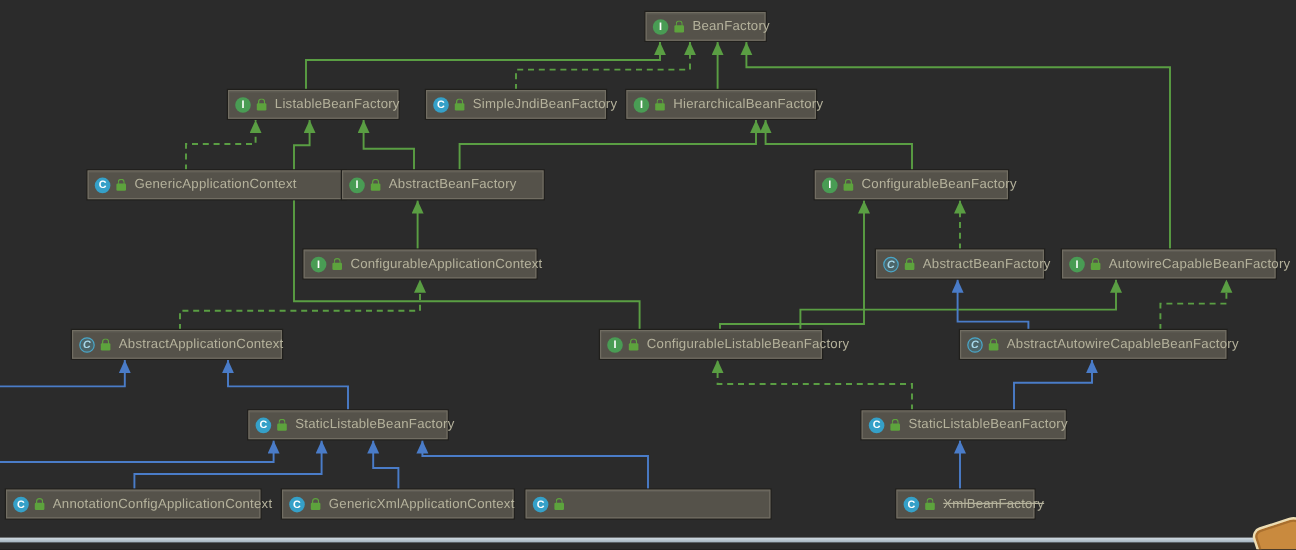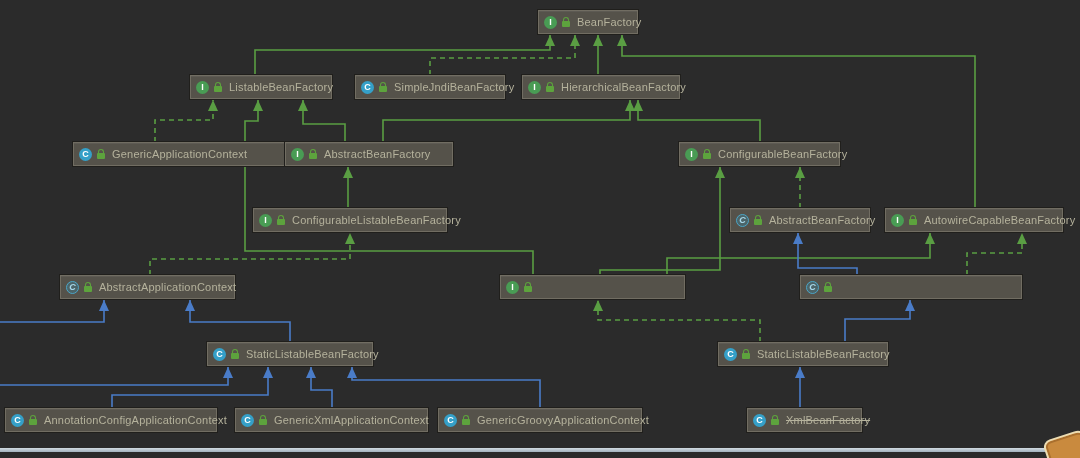--- a/index.html
+++ b/index.html
@@ -108,44 +108,46 @@
         <span class="label">AbstractBeanFactory</span>
       </div>
       <div class="node" style="left: 679px; top: 142px; width: 161px;">
         <span class="badge iface">I</span>
         <span class="lock"></span>
         <span class="label">ConfigurableBeanFactory</span>
       </div>
       <div class="node" style="left: 253px; top: 208px; width: 194px;">
         <span class="badge iface">I</span>
         <span class="lock"></span>
-        <span class="label">ConfigurableListableBeanFactory</span>
+        <span class="label">ConfigurableApplicationContext</span>
       </div>
       <div class="node" style="left: 730px; top: 208px; width: 140px;">
         <span class="badge abs">C</span>
         <span class="lock"></span>
         <span class="label">AbstractBeanFactory</span>
       </div>
       <div class="node" style="left: 885px; top: 208px; width: 178px;">
         <span class="badge iface">I</span>
         <span class="lock"></span>
         <span class="label">AutowireCapableBeanFactory</span>
       </div>
       <div class="node" style="left: 60px; top: 275px; width: 175px;">
         <span class="badge abs">C</span>
         <span class="lock"></span>
         <span class="label">AbstractApplicationContext</span>
       </div>
       <div class="node" style="left: 500px; top: 275px; width: 185px;">
         <span class="badge iface">I</span>
         <span class="lock"></span>
+        <span class="label">ConfigurableListableBeanFactory</span>
       </div>
       <div class="node" style="left: 800px; top: 275px; width: 222px;">
         <span class="badge abs">C</span>
         <span class="lock"></span>
+        <span class="label">AbstractAutowireCapableBeanFactory</span>
       </div>
       <div class="node" style="left: 207px; top: 342px; width: 166px;">
         <span class="badge cls">C</span>
         <span class="lock"></span>
         <span class="label">StaticListableBeanFactory</span>
       </div>
       <div class="node" style="left: 718px; top: 342px; width: 170px;">
         <span class="badge cls">C</span>
         <span class="lock"></span>
         <span class="label">StaticListableBeanFactory</span>
@@ -156,21 +158,20 @@
         <span class="label">AnnotationConfigApplicationContext</span>
       </div>
       <div class="node" style="left: 235px; top: 408px; width: 193px;">
         <span class="badge cls">C</span>
         <span class="lock"></span>
         <span class="label">GenericXmlApplicationContext</span>
       </div>
       <div class="node" style="left: 438px; top: 408px; width: 204px;">
         <span class="badge cls">C</span>
         <span class="lock"></span>
-        <span class="label">GenericGroovyApplicationContext</span>
       </div>
       <div class="node" style="left: 747px; top: 408px; width: 115px;">
         <span class="badge cls">C</span>
         <span class="lock"></span>
         <span class="label deprecated">XmlBeanFactory</span>
       </div>
     </div>
 
   <div id="bottom-bar"></div>
   <div id="corner-icon"></div>

